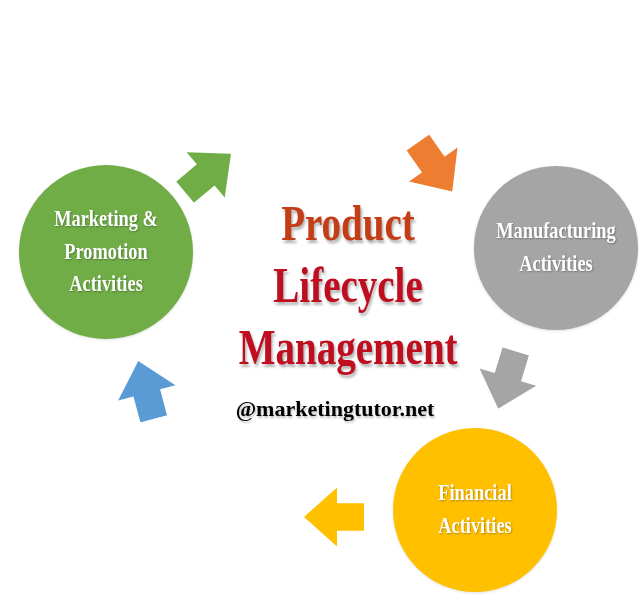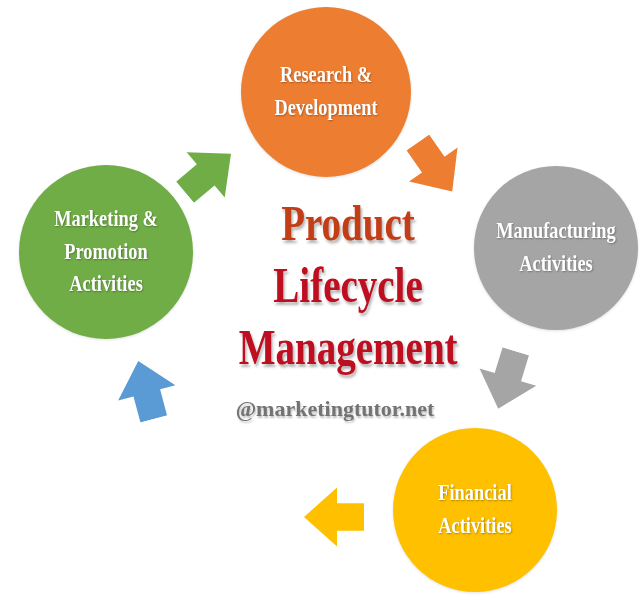--- a/index.html
+++ b/index.html
@@ -70,26 +70,20 @@
     font-weight: bold;
     font-size: 22px;
     text-shadow: 1px 2px 2px rgba(150,150,150,0.6);
   }
 </style>
 </head>
 <body>
 
 <div class="canvas">
 
-  <div class="node node-research" style="background-color: rgb(237, 125, 49);">
-    <div class="node-label">
-      <span>Research &amp;</span>
-      <span>Development</span>
-    </div>
-  </div>
 
   <div class="node node-manufacturing" style="background-color: rgb(165, 165, 165);">
     <div class="node-label">
       <span>Manufacturing</span>
       <span>Activities</span>
     </div>
   </div>
 
   <div class="node node-financial" style="background-color: rgb(255, 192, 0);">
     <div class="node-label">
@@ -126,15 +120,15 @@
   <svg class="arrow arrow-green" viewBox="0 0 100 90" preserveAspectRatio="none">
     <polygon points="0,25 45,25 45,2 100,45 45,88 45,65 0,65" fill="#70AD47"></polygon>
   </svg>
 
   <div class="center-title">
     <span style="color: rgb(195, 61, 23);">Product</span>
     <span style="color: rgb(190, 14, 32);">Lifecycle</span>
     <span style="color: rgb(190, 14, 32);">Management</span>
   </div>
 
-  <div class="watermark" style="color: #737373;">@marketingtutor.net</div>
+  <div class="watermark" style="color: #000000;">@marketingtutor.net</div>
 
 </div>
 
 </body></html>

